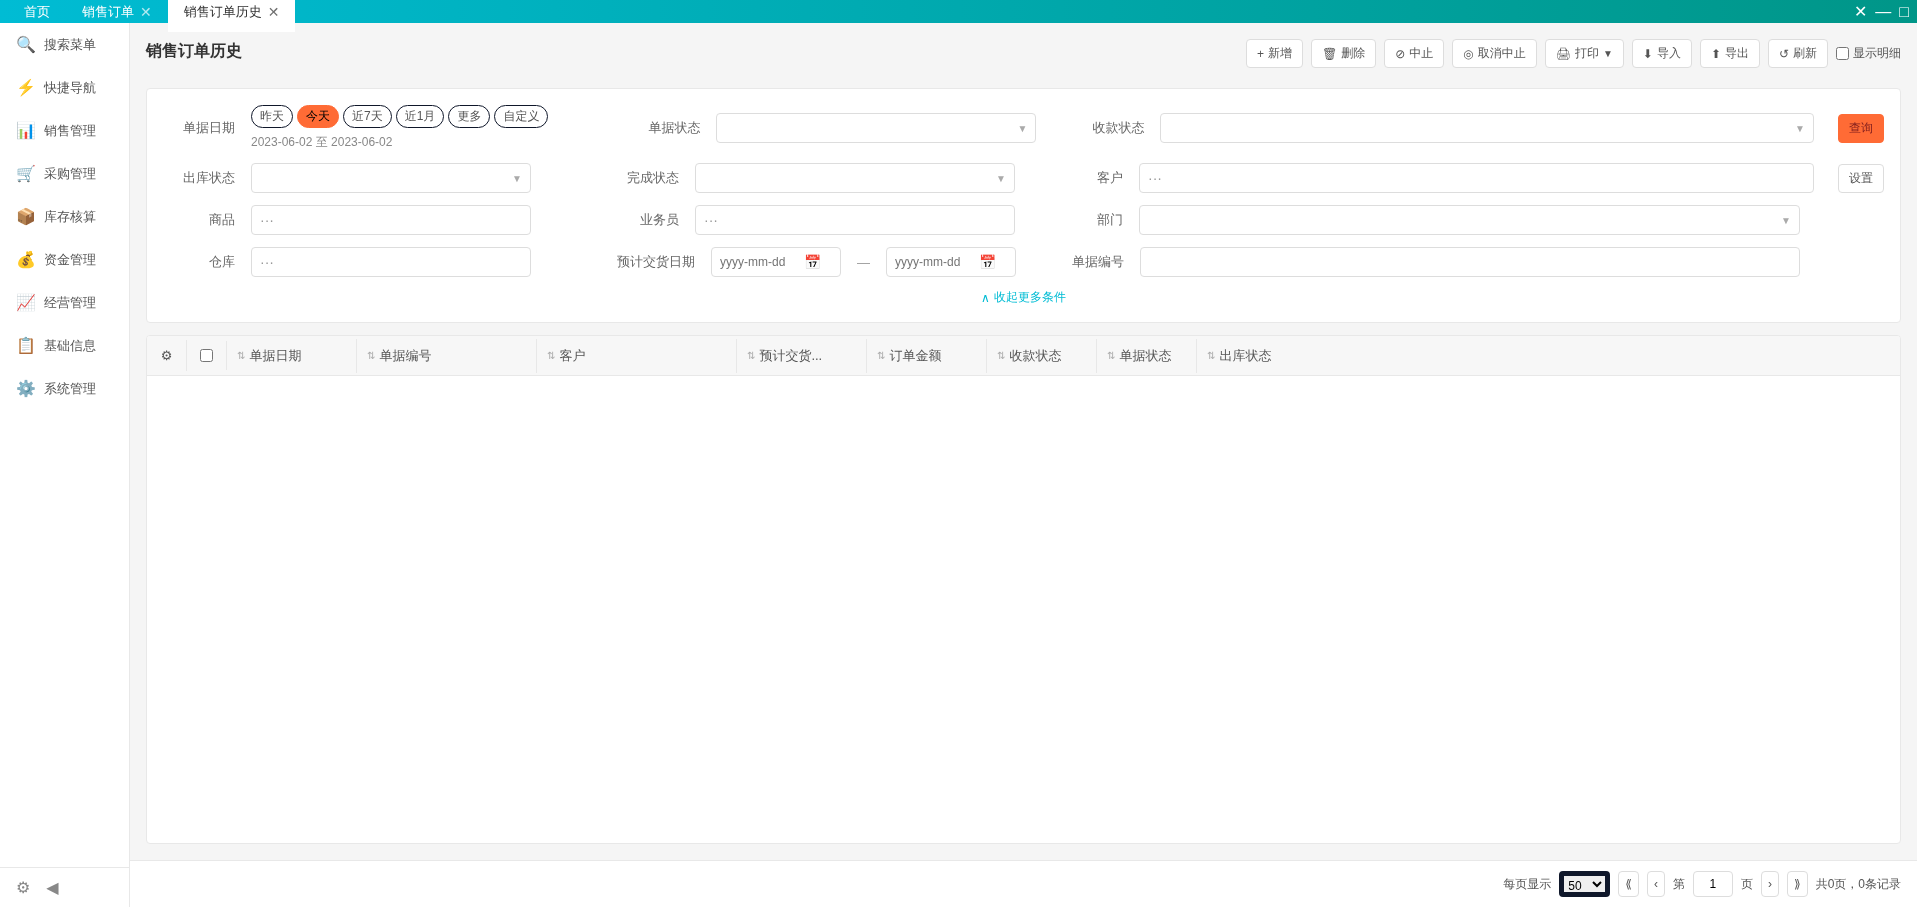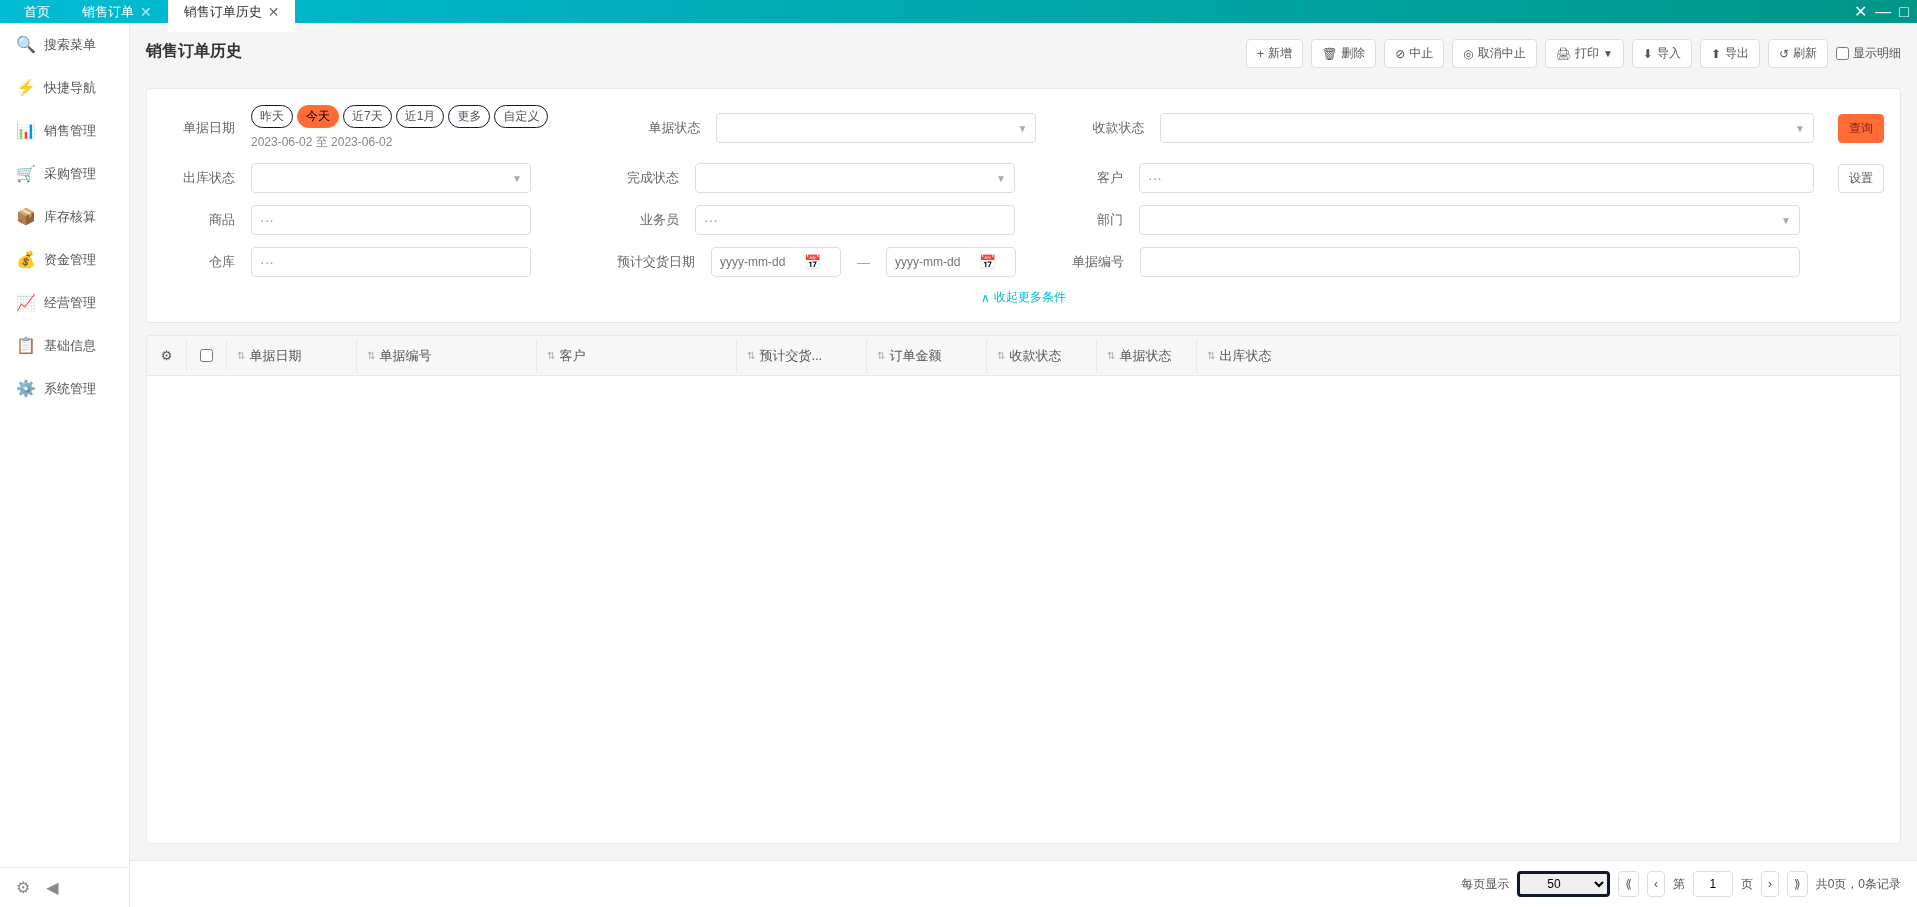--- a/index.html
+++ b/index.html
@@ -312,23 +312,23 @@
       align-items: center;
       justify-content: flex-end;
       padding: 10px 16px;
       gap: 8px;
       border-top: 1px solid #e8e8e8;
       background: #fff;
       font-size: 12px;
       color: #555;
     }
     .pagination-select {
-      border: 3px solid #0f172a;
-      border-radius: 4px;
-      padding: 2px 23px;
+      border: 5px solid #0f172a;
+      border-radius: 4px;
+      padding: 2px 0;
       font-size: 12px;
       height: 26px;
     }
     .pagination-btn {
       border: 1px solid #ddd;
       background: #fff;
       border-radius: 4px;
       padding: 2px 6px;
       cursor: pointer;
       font-size: 12px;

